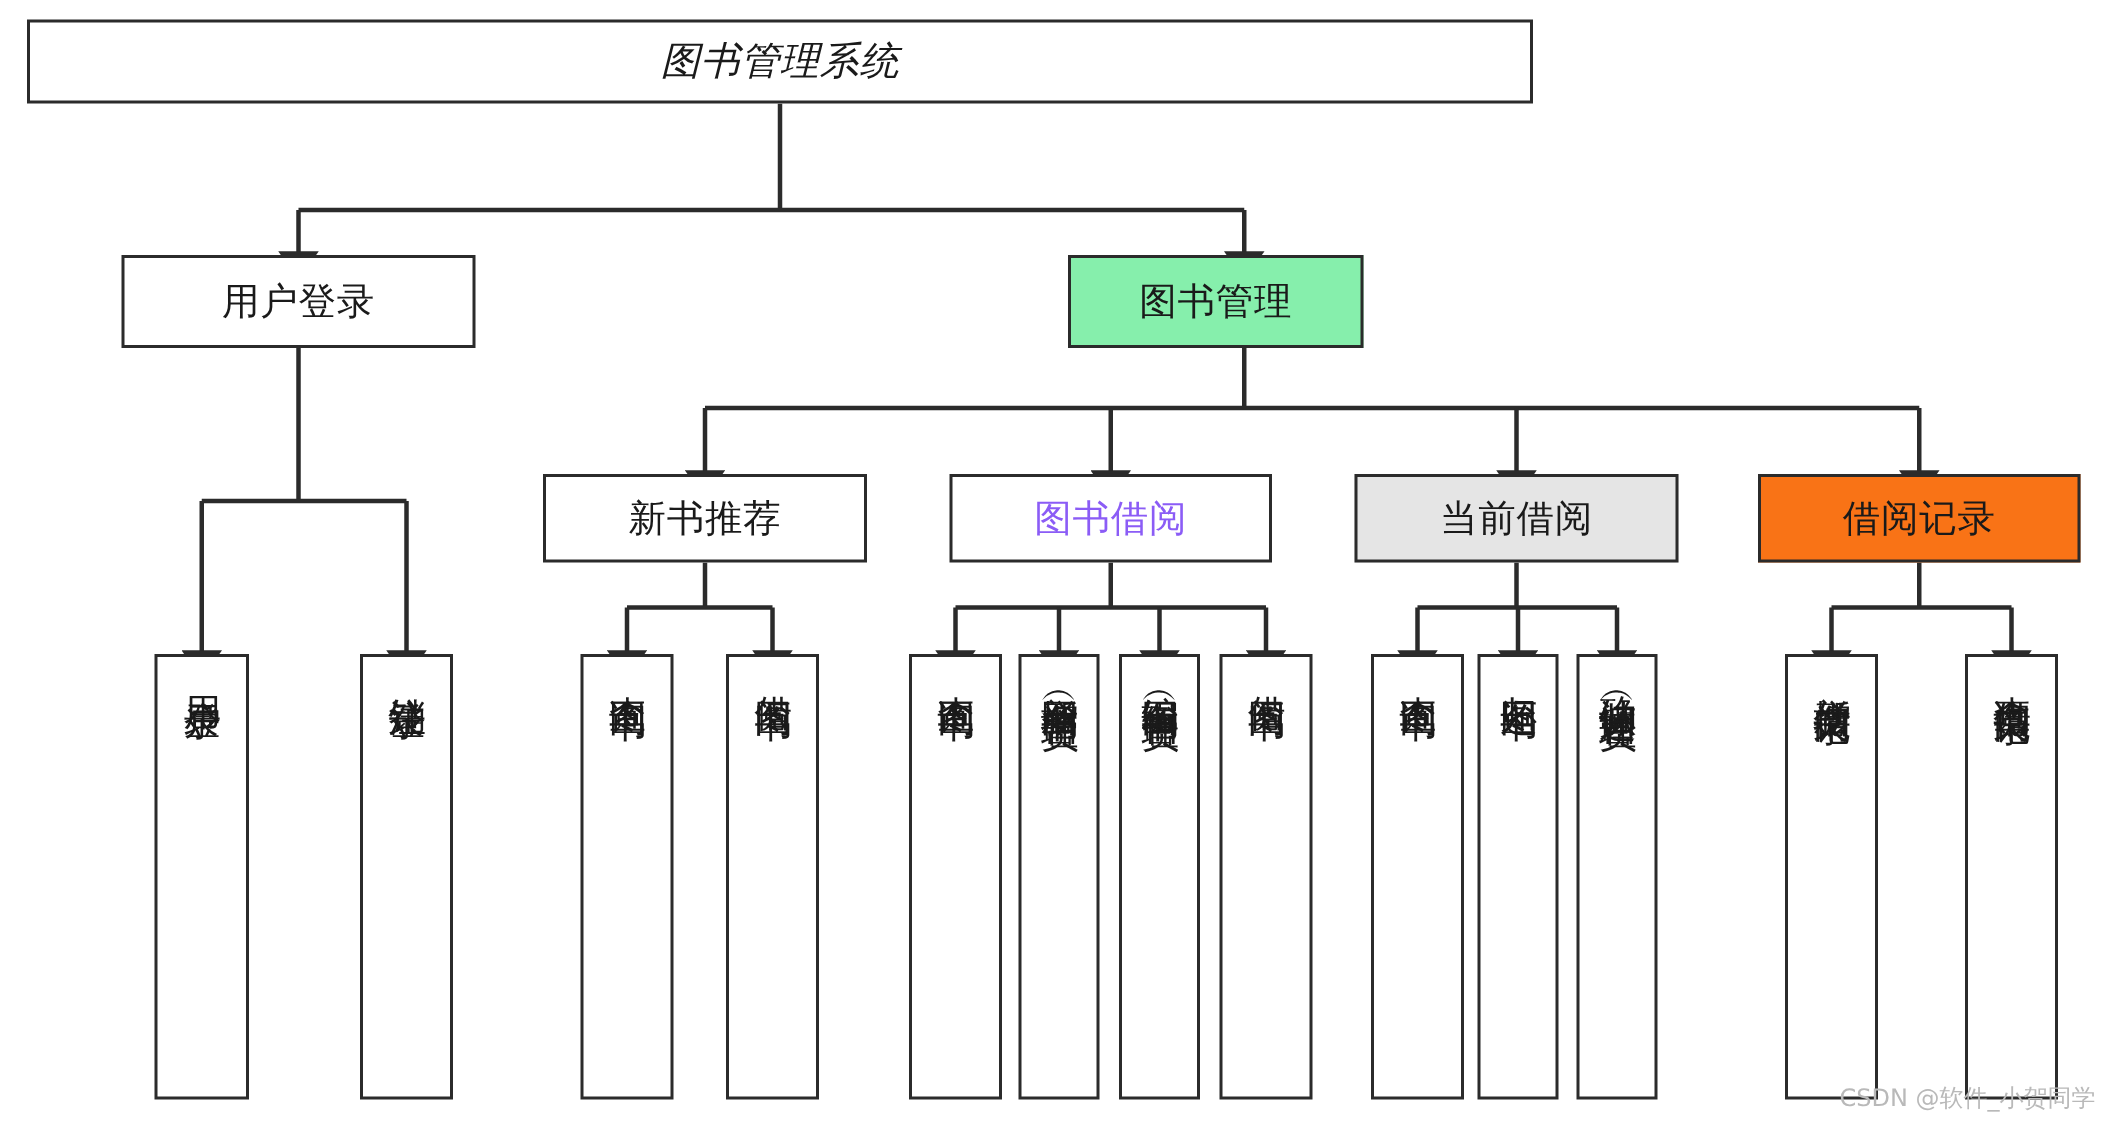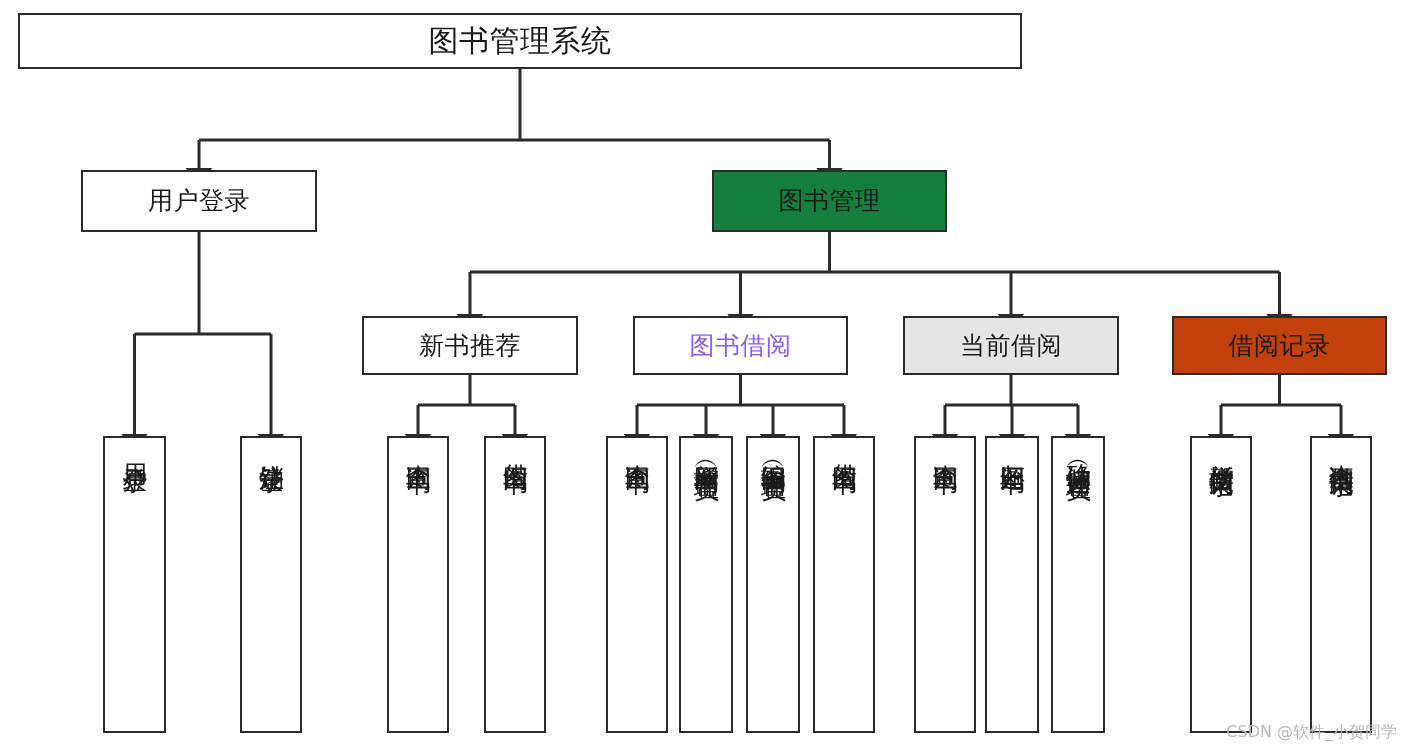--- a/index.html
+++ b/index.html
@@ -40,21 +40,22 @@
   .node .label {
     display: block;
     text-align: center;
     line-height: 1.18;
     letter-spacing: 0.5px;
   }
   .node.horiz .label {
     font-size: 25px;
   }
   .node.root .label {
-    font-size: 30px;
+    font-size: 26px;
+    font-style: italic;
   }
   .node.vert {
     align-items: flex-start;
     justify-content: center;
     padding-top: 6px;
   }
   .node.vert .label {
     writing-mode: vertical-rl;
     text-orientation: upright;
     font-size: 25px;
@@ -117,33 +118,33 @@
       <line x1="1221" y1="405" x2="1221" y2="435" stroke="#2b2b2b" stroke-width="3" stroke-linecap="butt" marker-end="url(#arrow)"></line>
       <line x1="1341" y1="405" x2="1341" y2="435" stroke="#2b2b2b" stroke-width="3" stroke-linecap="butt" marker-end="url(#arrow)"></line>
     </svg>
   <div id="nodes-layer">
       <div class="node horiz root" style="left: 18px; top: 13px; width: 1004px; height: 56px; border-color: rgb(43, 43, 43); background: rgb(255, 255, 255); color: rgb(26, 26, 26);">
         <span class="label">图书管理系统</span>
       </div>
       <div class="node horiz" style="left: 81px; top: 170px; width: 236px; height: 62px; border-color: rgb(43, 43, 43); background: rgb(255, 255, 255); color: rgb(26, 26, 26);">
         <span class="label">用户登录</span>
       </div>
-      <div class="node horiz" style="left: 712px; top: 170px; width: 235px; height: 62px; border-color: rgb(43, 43, 43); background: #15803d; color: rgb(26, 26, 26);">
+      <div class="node horiz" style="left: 712px; top: 170px; width: 197px; height: 62px; border-color: rgb(43, 43, 43); background: #86efac; color: rgb(26, 26, 26);">
         <span class="label">图书管理</span>
       </div>
       <div class="node horiz" style="left: 362px; top: 316px; width: 216px; height: 59px; border-color: rgb(43, 43, 43); background: rgb(255, 255, 255); color: rgb(26, 26, 26);">
         <span class="label">新书推荐</span>
       </div>
       <div class="node horiz" style="left: 633px; top: 316px; width: 215px; height: 59px; border-color: rgb(43, 43, 43); background: rgb(255, 255, 255); color: #8b5cf6;">
         <span class="label">图书借阅</span>
       </div>
       <div class="node horiz" style="left: 903px; top: 316px; width: 216px; height: 59px; border-color: rgb(43, 43, 43); background: #e5e5e5; color: rgb(26, 26, 26);">
         <span class="label">当前借阅</span>
       </div>
-      <div class="node horiz" style="left: 1172px; top: 316px; width: 215px; height: 59px; border-color: rgb(43, 43, 43); background: #c2410c; color: rgb(26, 26, 26);">
+      <div class="node horiz" style="left: 1172px; top: 316px; width: 215px; height: 59px; border-color: rgb(43, 43, 43); background: #f97316; color: rgb(26, 26, 26);">
         <span class="label">借阅记录</span>
       </div>
       <div class="node vert" style="left: 103px; top: 436px; width: 63px; height: 297px; border-color: rgb(43, 43, 43); background: rgb(255, 255, 255); color: rgb(26, 26, 26);">
         <span class="label">用户登录</span>
       </div>
       <div class="node vert" style="left: 240px; top: 436px; width: 62px; height: 297px; border-color: rgb(43, 43, 43); background: rgb(255, 255, 255); color: rgb(26, 26, 26);">
         <span class="label">注销登录</span>
       </div>
       <div class="node vert" style="left: 387px; top: 436px; width: 62px; height: 297px; border-color: rgb(43, 43, 43); background: rgb(255, 255, 255); color: rgb(26, 26, 26);">
         <span class="label">查询图书</span>

